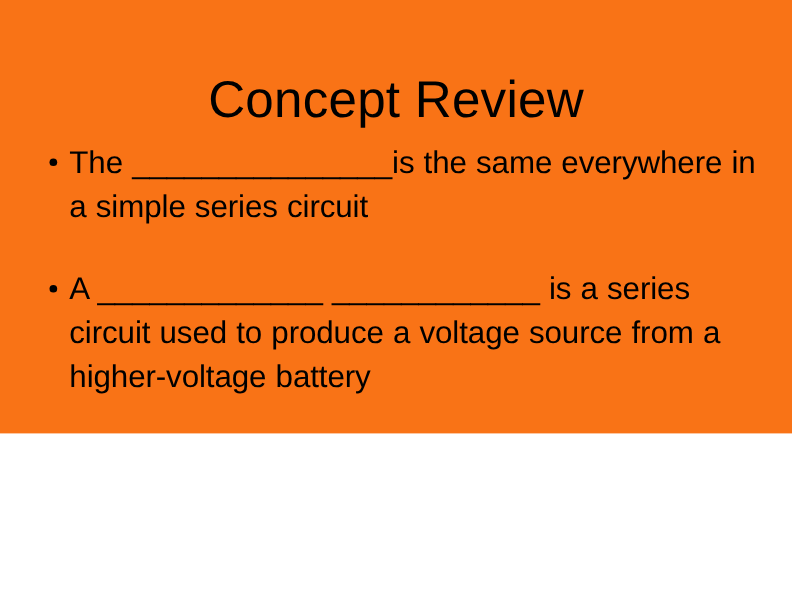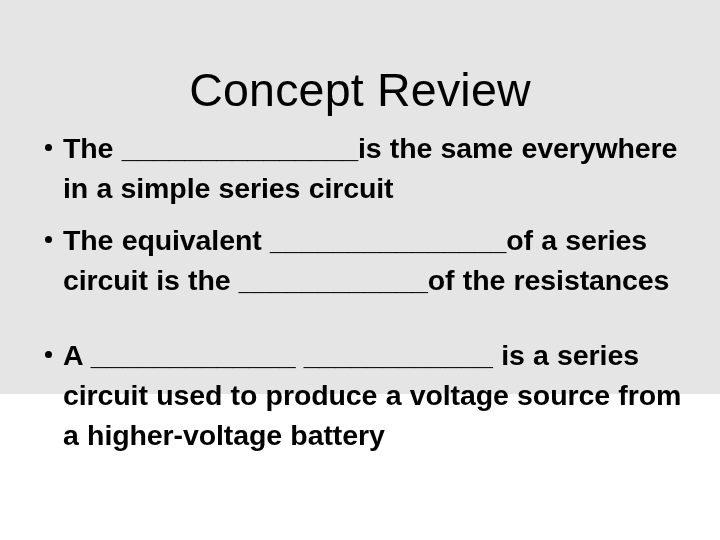--- a/index.html
+++ b/index.html
@@ -13,21 +13,21 @@
     font-family: "Liberation Sans Narrow", "Liberation Sans", "DejaVu Sans", sans-serif;
     color: #000000;
     overflow: hidden;
     -webkit-font-smoothing: antialiased;
   }
 
   .slide {
     position: relative;
     width: 720px;
     height: 394px;
-    background: #e5e5e5;
+    background: #f97316;
     box-sizing: border-box;
   }
 
   
   .slide-title {
     position: absolute;
     left: 0;
     top: 32px;
     width: 720px;
     text-align: center;
@@ -51,21 +51,21 @@
     padding: 0;
     list-style: none;
   }
 
   .bullet-item {
     position: relative;
     padding-left: 23px;
     margin: 0 0 12px 0;
     font-size: 28.5px;
     line-height: 40px;
-    font-weight: 700;
+    font-weight: 400;
     color: #000000;
     letter-spacing: -0.1px;
     word-spacing: 0.5px;
   }
 
   .bullet-item:last-child {
     margin-bottom: 0;
     margin-top: 35px;
   }
 
@@ -90,24 +90,20 @@
 
   <h1 class="slide-title">Concept Review</h1>
 
   <ul class="body-list">
 
     <li class="bullet-item">
       <span class="bullet-dot"></span>
       <span class="bullet-text">The _______________is the same everywhere in a simple series circuit</span>
     </li>
 
-    <li class="bullet-item">
-      <span class="bullet-dot"></span>
-      <span class="bullet-text">The equivalent _______________of a series circuit is the ____________of the resistances</span>
-    </li>
 
     <li class="bullet-item">
       <span class="bullet-dot"></span>
       <span class="bullet-text">A _____________ ____________ is a series circuit used to produce a voltage source from a higher-voltage battery</span>
     </li>
 
   </ul>
 
 </div>
 

